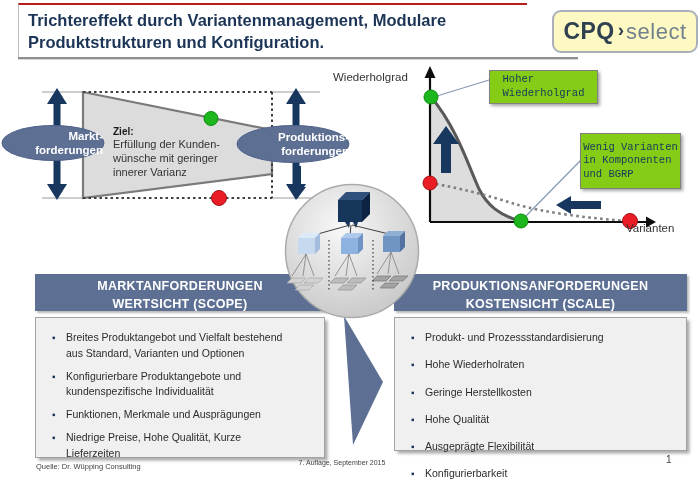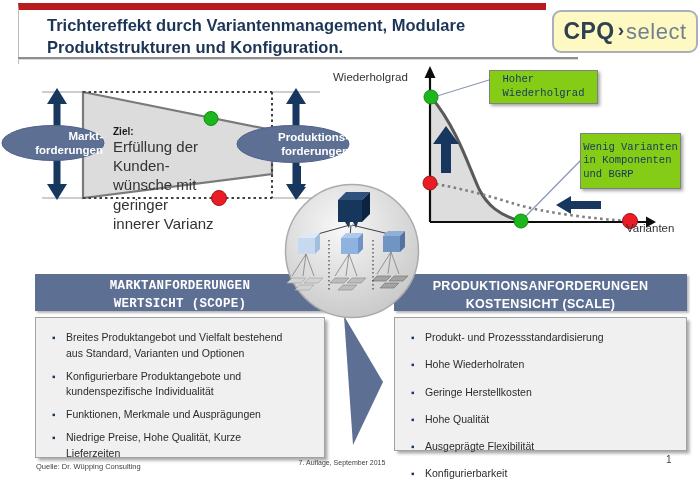--- a/index.html
+++ b/index.html
@@ -2,37 +2,37 @@
 <html><head>
 <meta charset="utf-8">
 <style>
   html,body{margin:0;padding:0;background:#ffffff;}
   .slide{position:relative;width:700px;height:485px;background:#fff;overflow:hidden;
          font-family:"Liberation Sans", sans-serif;}
   .pre{white-space:pre-line;}
 
   
   .title-box{position:absolute;left:18px;top:3px;width:508px;height:54px;
-             border-left:1px solid #bdbdbd;border-top:7px solid #b91c1c;padding-left:19px;}
+             border-left:1px solid #bdbdbd;border-top:2px solid #b91c1c;}
   .title-text{padding:5px 0 0 9px;font-size:16.5px;font-weight:bold;color:#1c3557;line-height:1.32;}
   .title-underline{position:absolute;left:18px;top:57px;width:560px;height:2px;background:#8f8f8f;
                    box-shadow:0 1px 0 #d9d9d9;}
 
   
   .logo{position:absolute;left:552px;top:10px;width:142px;height:39px;border:2px solid #a9b0ba;
         border-radius:9px;display:flex;align-items:center;justify-content:center;background:#fef9c3;}
   .logo .cpq{font-size:23px;font-weight:bold;color:#2f4050;letter-spacing:.5px;}
   .logo .chev{font-size:19px;font-weight:bold;color:#2f4050;margin:0 2px 0 3px;transform:translateY(-2px);}
   .logo .select{font-size:22px;color:#72818e;letter-spacing:.5px;}
 
   
   .abs{position:absolute;}
   .ellipse-label{color:#fff;font-weight:bold;font-size:11.5px;line-height:1.2;text-align:right;}
   .goal-title{font-size:10px;font-weight:bold;color:#1a1a1a;}
-  .goal-body{font-size:15px;color:#333;line-height:1.28;}
+  .goal-body{font-size:11px;color:#333;line-height:1.28;}
   .axis-label{font-size:11.5px;color:#333;}
 
   .callout{position:absolute;background:#84cc16;border:1.5px solid #808080;
            box-shadow:2px 2px 3px rgba(60,60,60,.45);display:flex;align-items:center;justify-content:center;
            color:#17375e;font-size:10.5px;line-height:1.3;font-family:Liberation Mono, monospace;}
 
   .bar{position:absolute;background:#5d7094;color:#fff;font-weight:bold;font-size:12.5px;
        letter-spacing:.3px;text-align:center;line-height:1.45;padding-top:3px;box-sizing:border-box;
        box-shadow:1.5px 1.5px 2px rgba(0,0,0,.28);height:37px;}
   .panel{position:absolute;background:#f0f0f0;border:1px solid #a2a2a2;
@@ -139,21 +139,21 @@
 
   <div class="abs axis-label" style="left:333px;top:71px;z-index:2;">Wiederholgrad</div>
   <div class="abs axis-label" style="left:626px;top:222px;z-index:2;">Varianten</div>
 
   <div class="callout pre" style="left:489px;top:70px;width:107px;height:32px;z-index:2;">Hoher
 Wiederholgrad</div>
   <div class="callout pre" style="left:580px;top:133px;width:99px;height:54px;z-index:2;">Wenig Varianten
 in Komponenten
 und BGRP</div>
 
-  <div class="bar pre" style="left:35px;top:274px;width:290px;z-index:2;font-family:Liberation Mono, monospace;">MARKTANFORDERUNGEN
+  <div class="bar pre" style="left:35px;top:274px;width:290px;z-index:2;">MARKTANFORDERUNGEN
 WERTSICHT (SCOPE)</div>
   <div class="bar pre" style="left:394px;top:274px;width:293px;z-index:2;">PRODUKTIONSANFORDERUNGEN
 KOSTENSICHT (SCALE)</div>
 
   <div class="panel panel-left" style="left:35px;top:317px;width:290px;height:141px;z-index:2;">
     <ul>
       <li class="pre">Breites Produktangebot und Vielfalt bestehend
 aus Standard, Varianten und Optionen</li>
       <li class="pre">Konfigurierbare Produktangebote und
 kundenspezifische Individualität</li>

